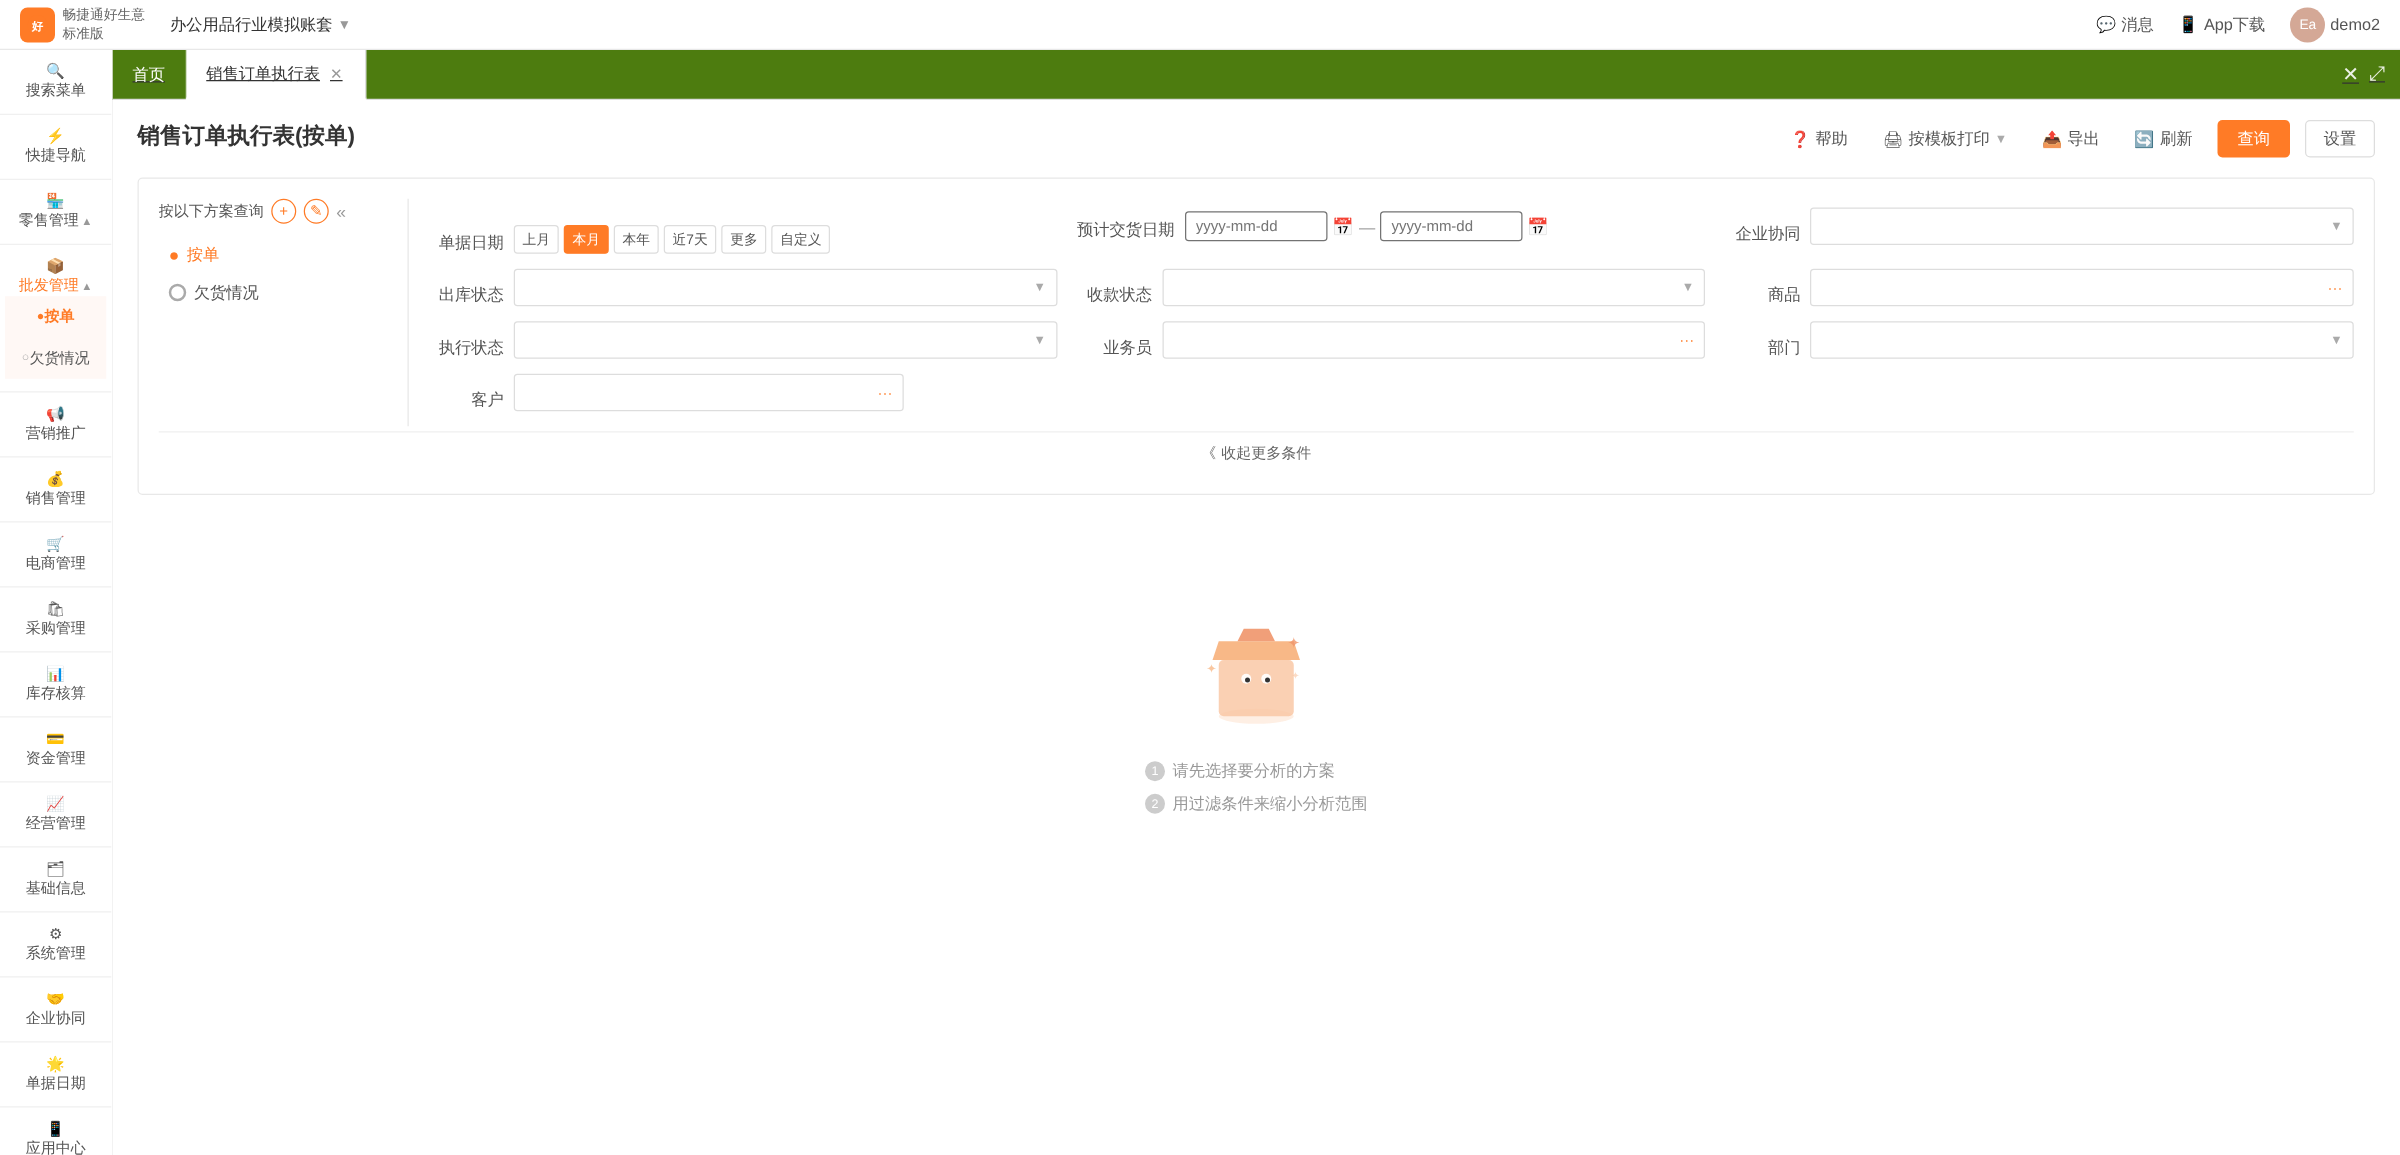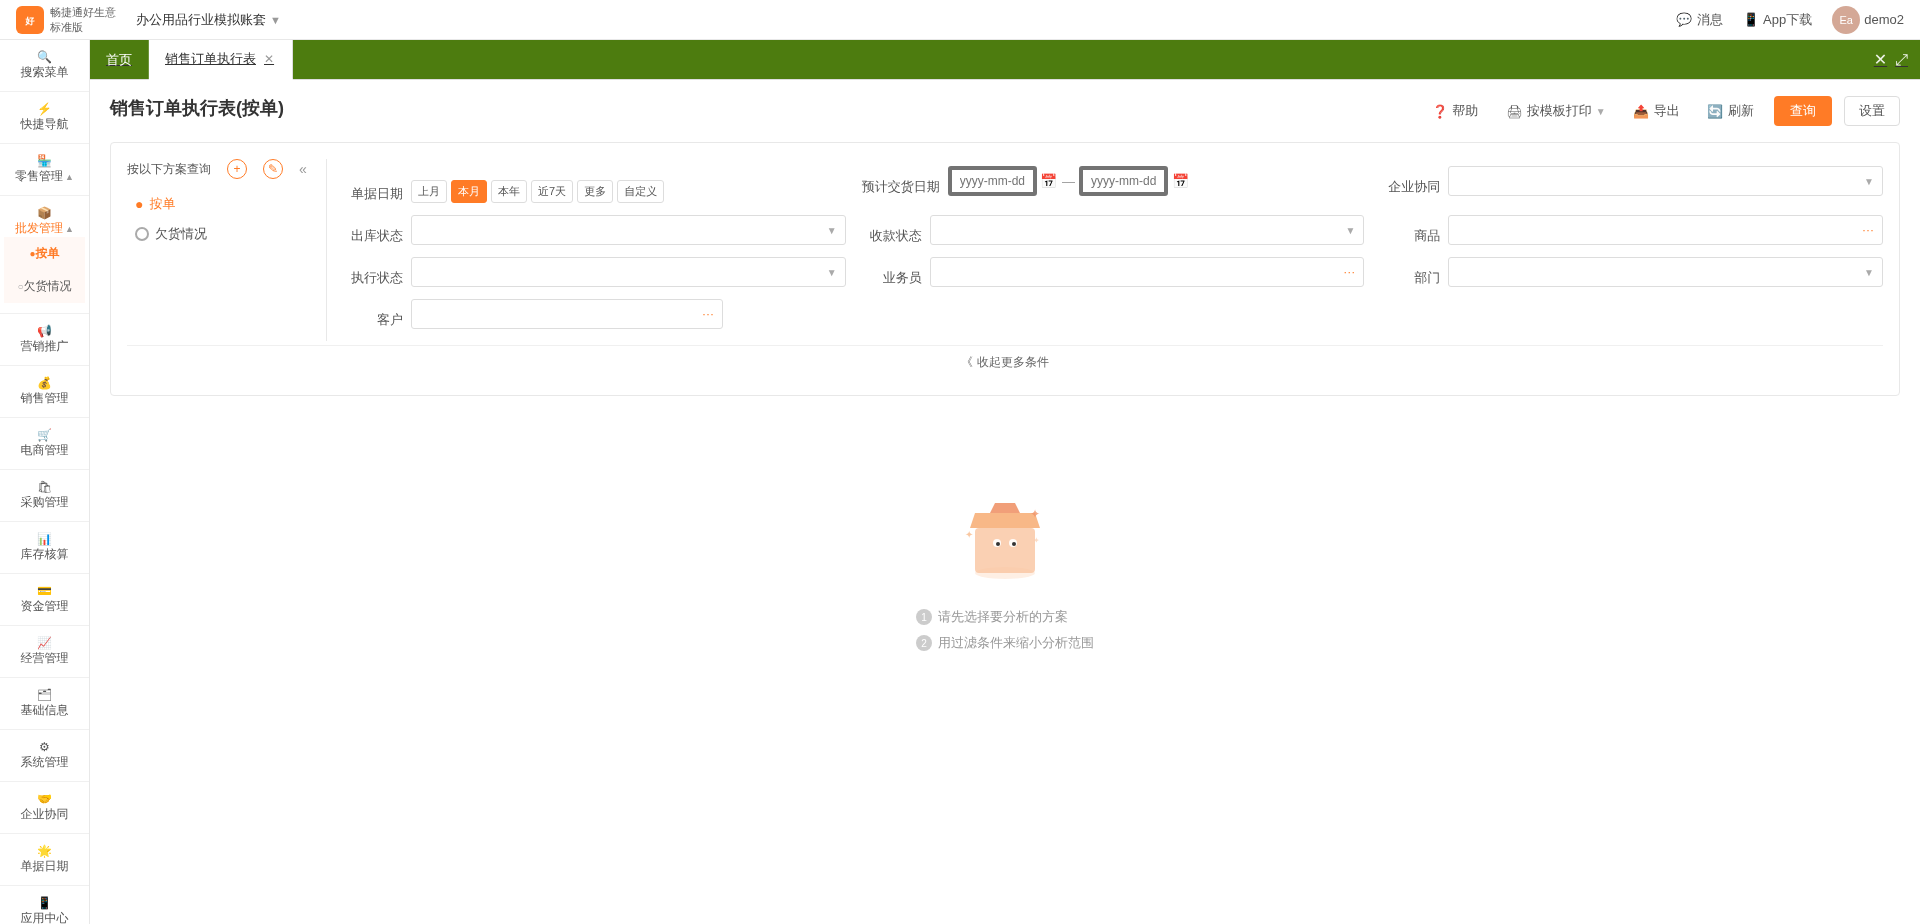--- a/index.html
+++ b/index.html
@@ -260,21 +260,21 @@
     }
     .filter-sidebar-panel {
       width: 200px;
       border-right: 1px solid #e8e8e8;
       padding-right: 16px;
       flex-shrink: 0;
     }
     .filter-sidebar-header {
       display: flex;
       align-items: center;
-      gap: 16px;
+      gap: 6px;
       margin-bottom: 10px;
     }
     .icon-btn {
       width: 20px;
       height: 20px;
       border-radius: 50%;
       border: 1px solid #ff7b26;
       color: #ff7b26;
       display: flex;
       align-items: center;
@@ -347,26 +347,26 @@
       color: #555;
       background: white;
       margin-top: 21px;
     }
     .date-btn.active {
       background: #ff7b26;
       color: white;
       border-color: #ff7b26;
     }
     .date-input {
-      border: 4px solid #737373;
+      border: 1px solid #737373;
       border-radius: 3px;
       padding: 4px 8px;
       font-size: 12px;
       color: #999;
-      width: 89px;
+      width: 114px;
       outline: none;
     }
     .date-separator { color: #999; }
     .calendar-icon { color: #ff7b26; cursor: pointer; font-size: 14px; }
 
     .select-control {
       flex: 1;
       border: 1px solid #ddd;
       border-radius: 3px;
       padding: 5px 8px;

